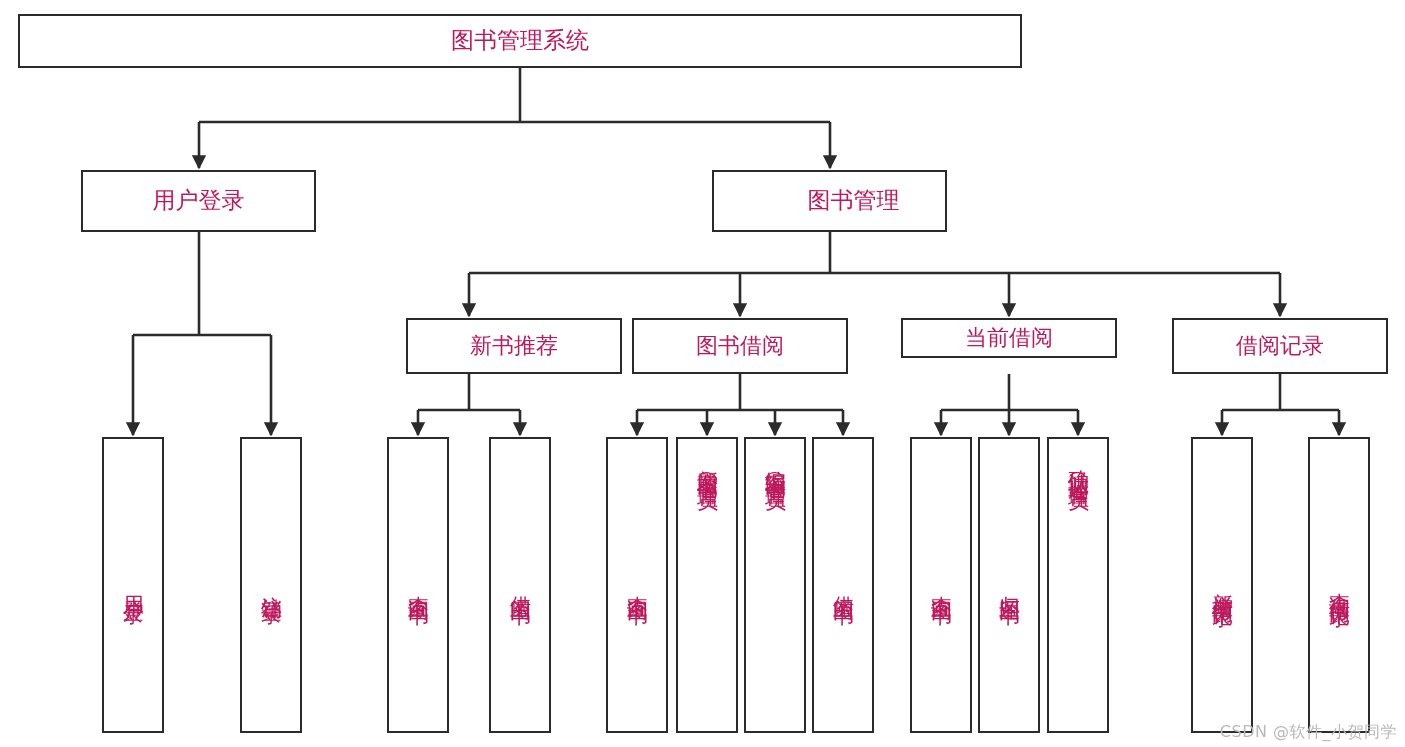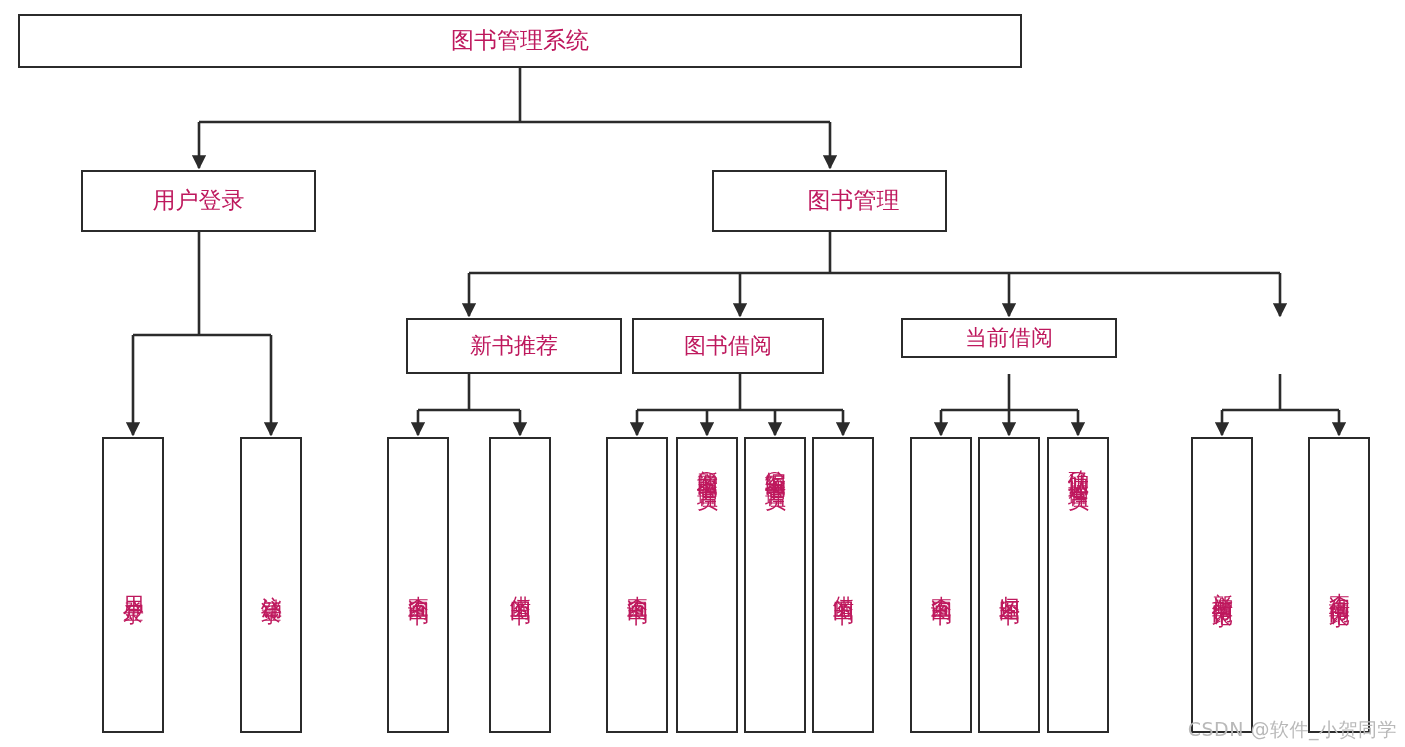--- a/index.html
+++ b/index.html
@@ -59,21 +59,21 @@
   
   .node.leaf.centered{
     align-items:center;
     padding-top:0;
   }
   
   #watermark{
     position:absolute;
     right:8px;
     bottom:4px;
-    font-size:19px;
+    font-size:16px;
     color:#b9b9b9;
     white-space:nowrap;
     letter-spacing:0.5px;
   }
 </style>
 </head>
 <body>
 
 <div id="canvas">
 
@@ -138,26 +138,29 @@
   <div class="node lvl1" style="left:81px; top:170px; width:235px; height:62px;">
     <span>用户登录</span>
   </div>
   <div class="node lvl1" style="left:712px; top:170px; width:235px; height:62px;padding-left:48px;">
     <span>图书管理</span>
   </div>
 
   <div class="node lvl2" style="left:361px; top:318px; width:216px; height:56px;margin-left:45px;">
     <span>新书推荐</span>
   </div>
-  <div class="node lvl2" style="left:632px; top:318px; width:192px; height:56px;text-align:center;">
+  <div class="node lvl2" style="left:632px; top:318px; width:216px; height:56px;text-align:center;">
     <span>图书借阅</span>
   </div>
   <div class="node lvl2" style="left:901px; top:318px; width:216px; height:40px;">
     <span>当前借阅</span>
   </div>
+  <div class="node lvl2" style="left:1172px; top:318px; width:216px; height:56px;">
+    <span>借阅记录</span>
+  </div>
 
   <div class="node leaf centered" style="left:102px; top:437px; width:62px; height:296px;">
     <span class="vtext">用户登录</span>
   </div>
   <div class="node leaf centered" style="left:240px; top:437px; width:62px; height:296px;">
     <span class="vtext">注销登录</span>
   </div>
 
   <div class="node leaf centered" style="left:387px; top:437px; width:62px; height:296px;">
     <span class="vtext">查询图书</span>

